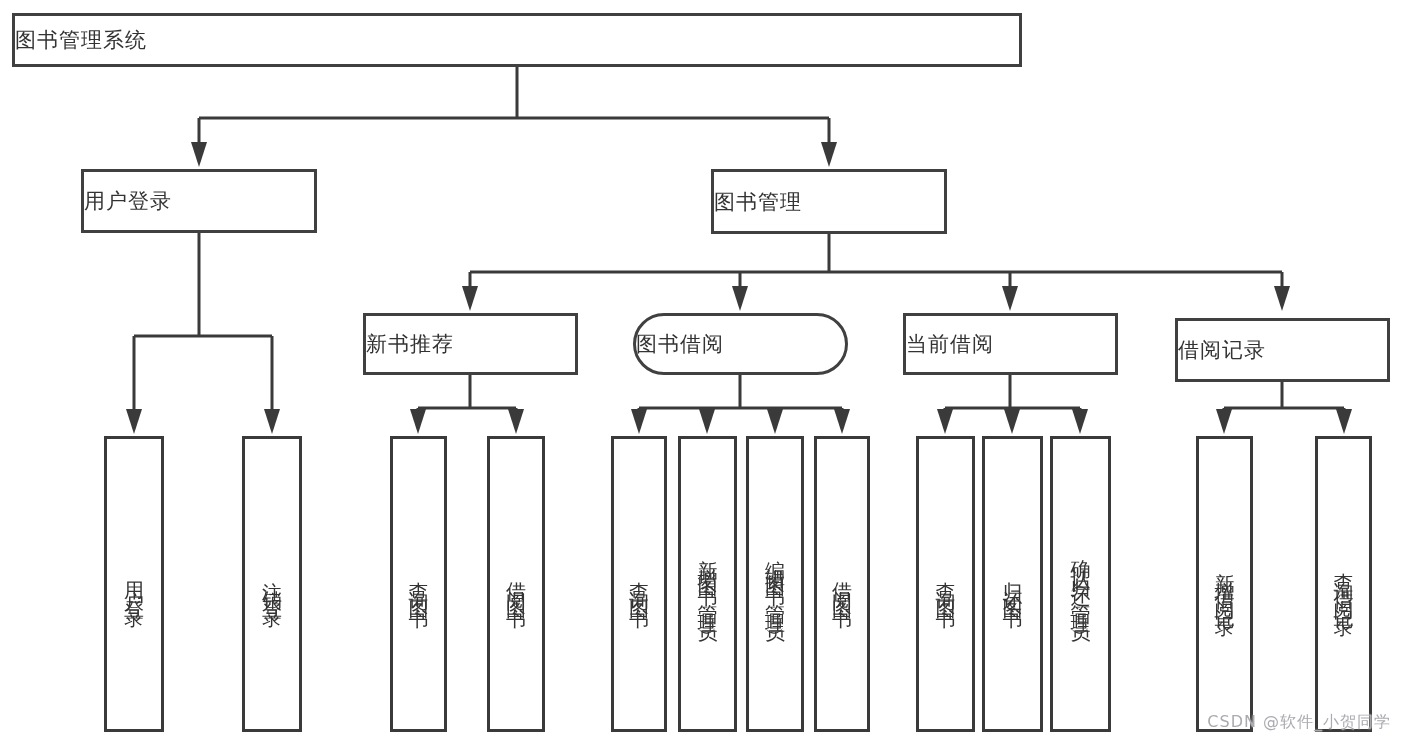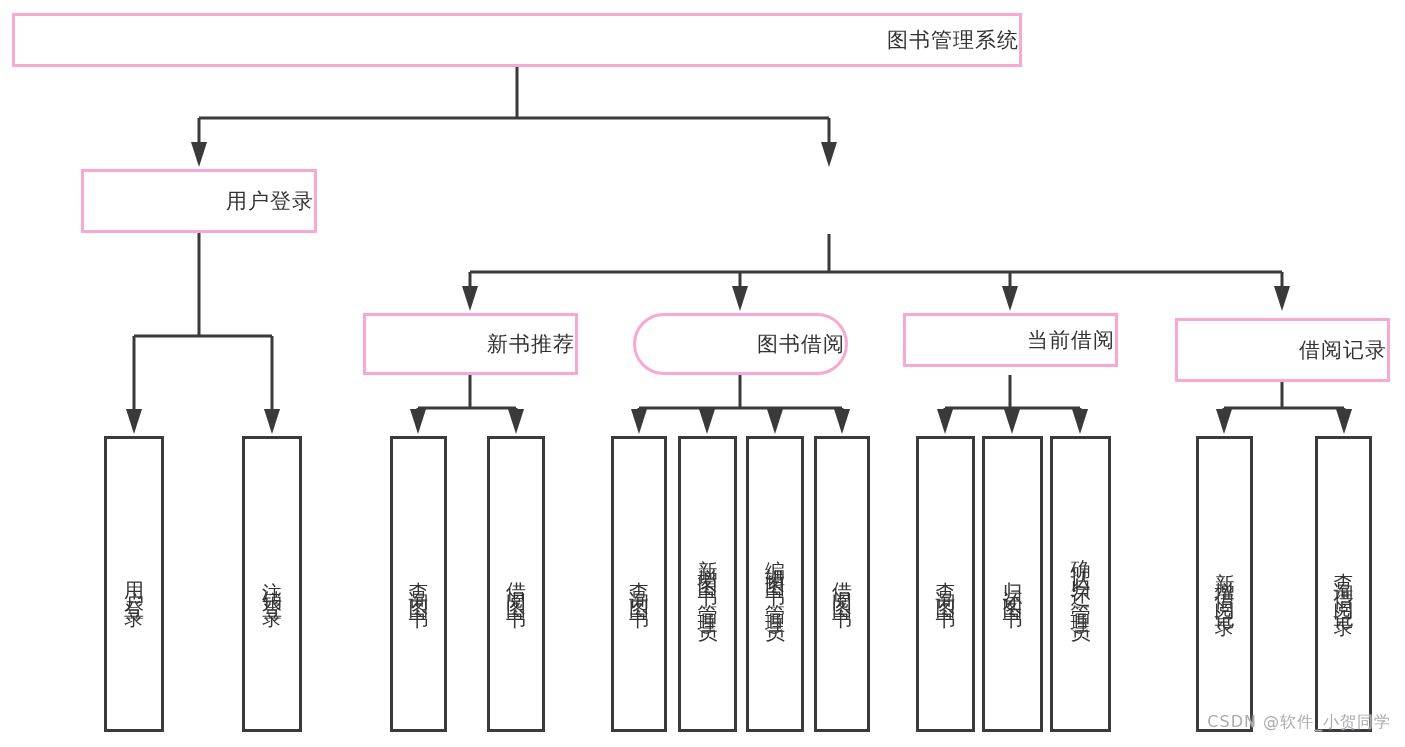--- a/index.html
+++ b/index.html
@@ -8,25 +8,25 @@
     width: 1405px;
     height: 747px;
     background: #ffffff;
     font-family: "DejaVu Sans", sans-serif;
     overflow: hidden;
   }
   #wires { position: absolute; left: 0; top: 0; width: 1405px; height: 747px; }
   .node {
     position: absolute;
     box-sizing: border-box;
-    border: 3px solid #f9a8d4;
+    border: 3px solid #404040;
     background: #ffffff;
     display: flex;
     align-items: center;
-    justify-content: flex-end;
+    justify-content: flex-start;
     font-size: 21px;
     color: #333333;
     letter-spacing: 1px;
     z-index: 2;
   }
   .node.root { border-width: 3px; }
   .leaf {
     position: absolute;
     box-sizing: border-box;
     border: 3px solid #3a3a3a;
@@ -105,28 +105,31 @@
     </g>
   </svg>
 
   <div class="node root" style="left:12px; top:13px; width:1010px; height:54px;">
     <span>图书管理系统</span>
   </div>
 
   <div class="node" style="left:81px; top:169px; width:236px; height:64px;">
     <span>用户登录</span>
   </div>
+  <div class="node" style="left:711px; top:169px; width:236px; height:65px;">
+    <span>图书管理</span>
+  </div>
 
   <div class="node" style="left:363px; top:313px; width:215px; height:62px;">
     <span>新书推荐</span>
   </div>
   <div class="node" style="left:633px; top:313px; width:215px; height:62px;border-radius:31px;">
     <span>图书借阅</span>
   </div>
-  <div class="node" style="left:903px; top:313px; width:215px; height:54px;">
+  <div class="node" style="left:903px; top:313px; width:215px; height:62px;">
     <span>当前借阅</span>
   </div>
   <div class="node" style="left:1175px; top:318px; width:215px; height:64px;">
     <span>借阅记录</span>
   </div>
 
   <div class="leaf" style="left:104px; top:436px; width:60px; height:296px;">
     <span>用户登录</span>
   </div>
   <div class="leaf" style="left:242px; top:436px; width:60px; height:296px;">

